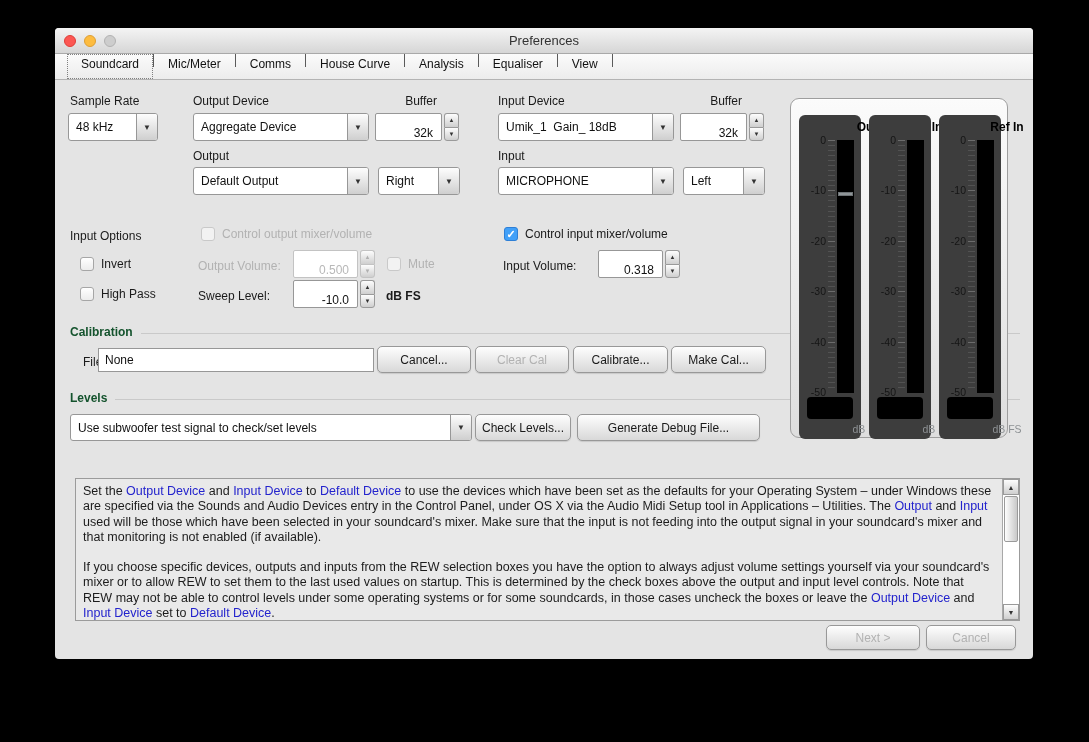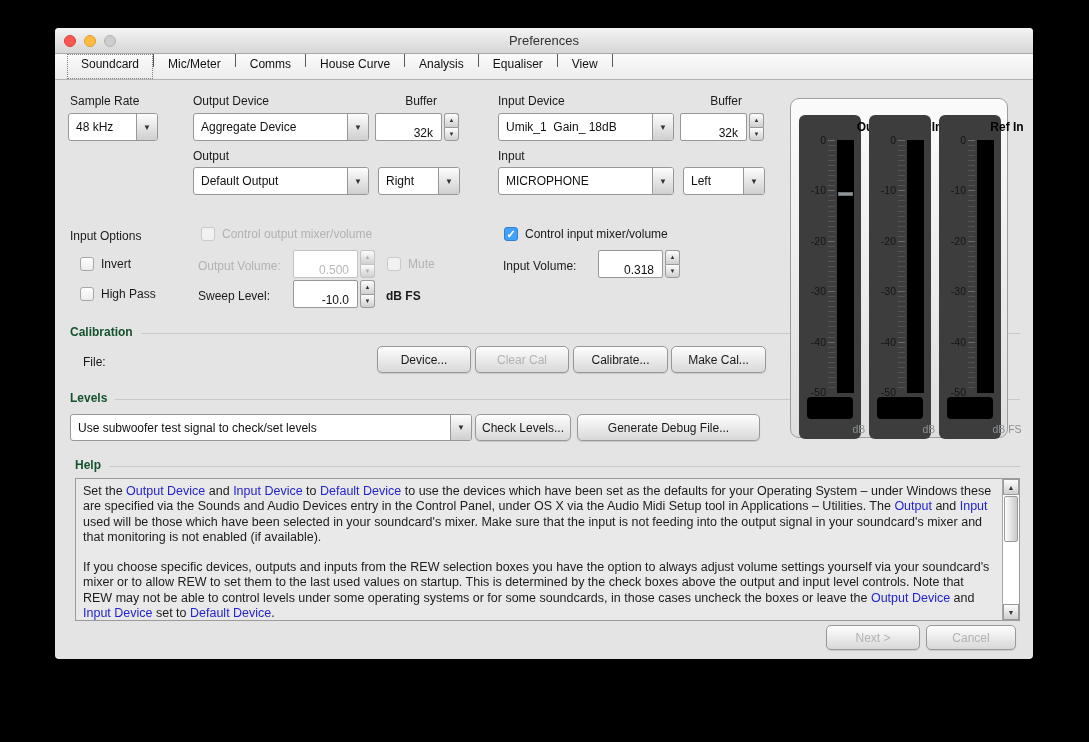--- a/index.html
+++ b/index.html
@@ -242,40 +242,39 @@
       <div>▼</div>
     </div>
   </div>
   <div class="lbl" style="left:331px; top:261px; font-weight:bold;">dB FS</div>
 
   <div class="section" style="left:15px; top:297px; width:950px;">
     <span class="sec-title">Calibration</span>
     <span class="sec-rule"></span>
   </div>
   <div class="lbl" style="left:28px; top:327px;">File:</div>
-  <div class="btn" style="left:322px; top:318px; width:94px; height:27px;">Device...</div>
+  <div class="tfield" style="left:43px; top:320px; width:276px; height:24px;">
+    <span>None</span>
+  </div>
+  <div class="btn" style="left:322px; top:318px; width:94px; height:27px;">Cancel...</div>
   <div class="btn dis" style="left:420px; top:318px; width:94px; height:27px;">Clear Cal</div>
   <div class="btn" style="left:518px; top:318px; width:95px; height:27px;">Calibrate...</div>
   <div class="btn" style="left:616px; top:318px; width:95px; height:27px;">Make Cal...</div>
 
   <div class="section" style="left:15px; top:363px; width:950px;">
     <span class="sec-title">Levels</span>
     <span class="sec-rule"></span>
   </div>
   <div class="combo" style="left:15px; top:386px; width:402px; height:27px;">
     <span class="combo-value">Use subwoofer test signal to check/set levels</span>
     <span class="combo-btn">▼</span>
   </div>
   <div class="btn" style="left:420px; top:386px; width:96px; height:27px;">Check Levels...</div>
   <div class="btn" style="left:522px; top:386px; width:183px; height:27px;">Generate Debug File...</div>
 
-  <div class="section" style="left:20px; top:430px; width:945px;">
-    <span class="sec-title">Help</span>
-    <span class="sec-rule"></span>
-  </div>
   <div class="helpbox">
     <div class="helptext">
       <p><span>Set the </span><span class="hlink">Output Device</span><span> and </span><span class="hlink">Input Device</span><span> to </span><span class="hlink hbold">Default Device</span><span> to use the devices which have been set as the defaults for your Operating System – under Windows these are specified via the </span><span class="hbold">Sounds and Audio Devices</span><span> entry in the Control Panel, under OS X via the Audio Midi Setup tool in Applications – Utilities. The </span><span class="hlink">Output</span><span> and </span><span class="hlink">Input</span><span> used will be those which have been selected in your soundcard's mixer. Make sure that the input is not feeding into the output signal in your soundcard's mixer and that monitoring is not enabled (if available).</span></p>
       <p><span>If you choose specific devices, outputs and inputs from the REW selection boxes you have the option to always adjust volume settings yourself via your soundcard's mixer or to allow REW to set them to the last used values on startup. This is determined by the check boxes above the output and input level controls. Note that REW may not be able to control levels under some operating systems or for some soundcards, in those cases uncheck the boxes or leave the </span><span class="hlink">Output Device</span><span> and </span><span class="hlink">Input Device</span><span> set to </span><span class="hlink hbold">Default Device</span><span>.</span></p>
     </div>
     <div class="scrollbar">
       <div class="sb-btn sb-up">▲</div>
       <div class="sb-thumb"></div>
       <div class="sb-btn sb-down">▼</div>
     </div>

